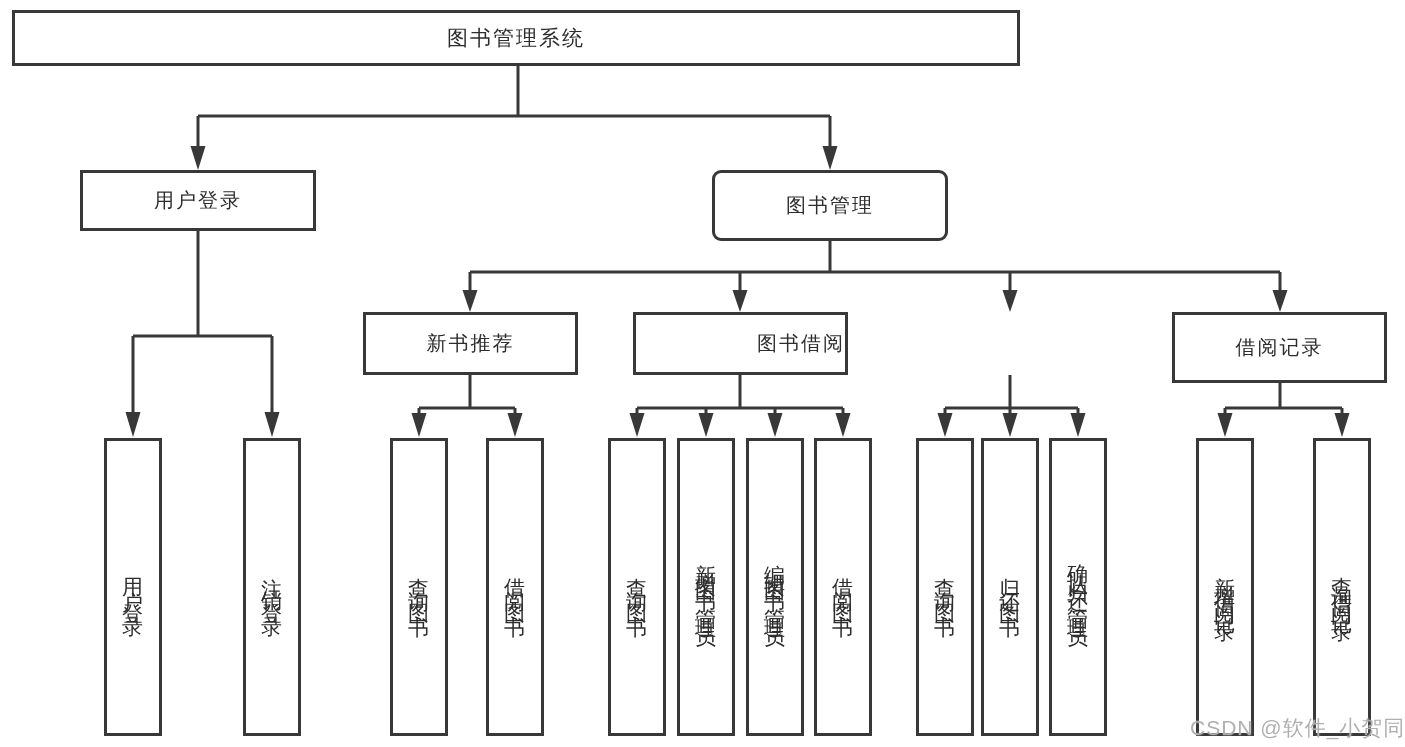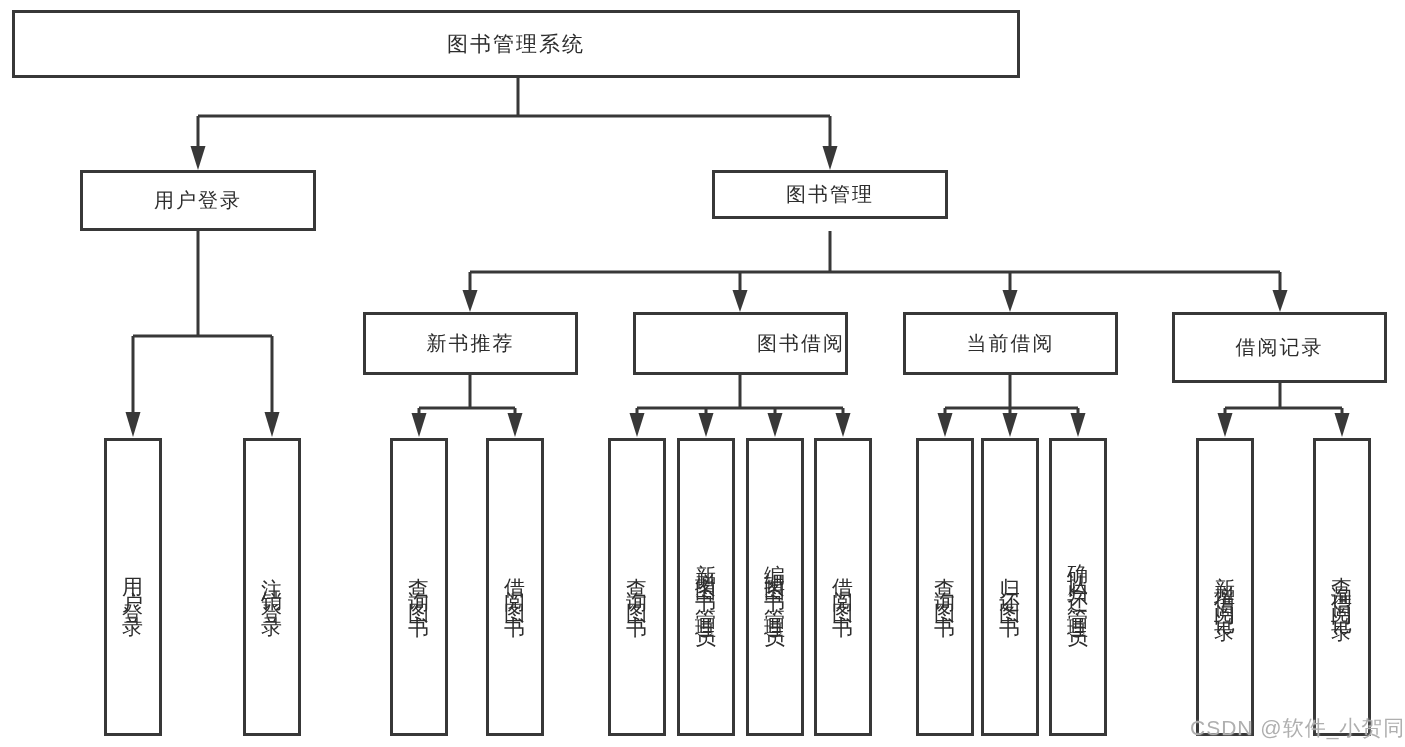--- a/index.html
+++ b/index.html
@@ -90,39 +90,36 @@
       <polygon points="775,437 767.5,413 782.5,413"></polygon>
       <polygon points="843,437 835.5,413 850.5,413"></polygon>
       <polygon points="945,437 937.5,413 952.5,413"></polygon>
       <polygon points="1010,437 1002.5,413 1017.5,413"></polygon>
       <polygon points="1078,437 1070.5,413 1085.5,413"></polygon>
       <polygon points="1225,437 1217.5,413 1232.5,413"></polygon>
       <polygon points="1342,437 1334.5,413 1349.5,413"></polygon>
     </g>
   </svg>
 
-  <div class="box root-box" style="left:12px;top:10px;width:1008px;height:68px;">
+  <div class="box root-box" style="left:12px;top:10px;width:1008px;height:56px;">
     <span class="hlabel">图书管理系统</span>
   </div>
 
   <div class="box" style="left:80px;top:170px;width:236px;height:61px;">
     <span class="hlabel">用户登录</span>
   </div>
-  <div class="box" style="left:712px;top:170px;width:236px;height:49px;">
+  <div class="box" style="left:712px;top:170px;width:236px;height:71px;border-radius:9px;">
     <span class="hlabel">图书管理</span>
   </div>
 
   <div class="box" style="left:363px;top:312px;width:215px;height:63px;">
     <span class="hlabel">新书推荐</span>
   </div>
   <div class="box" style="left:633px;top:312px;width:215px;height:63px;justify-content:flex-end;">
     <span class="hlabel">图书借阅</span>
-  </div>
-  <div class="box" style="left:903px;top:312px;width:215px;height:63px;">
-    <span class="hlabel">当前借阅</span>
   </div>
   <div class="box" style="left:1172px;top:312px;width:215px;height:71px;">
     <span class="hlabel">借阅记录</span>
   </div>
 
   <div class="box leaf" style="left:104px;">
     <span class="vlabel">用户登录</span>
   </div>
   <div class="box leaf" style="left:243px;">
     <span class="vlabel">注销登录</span>

